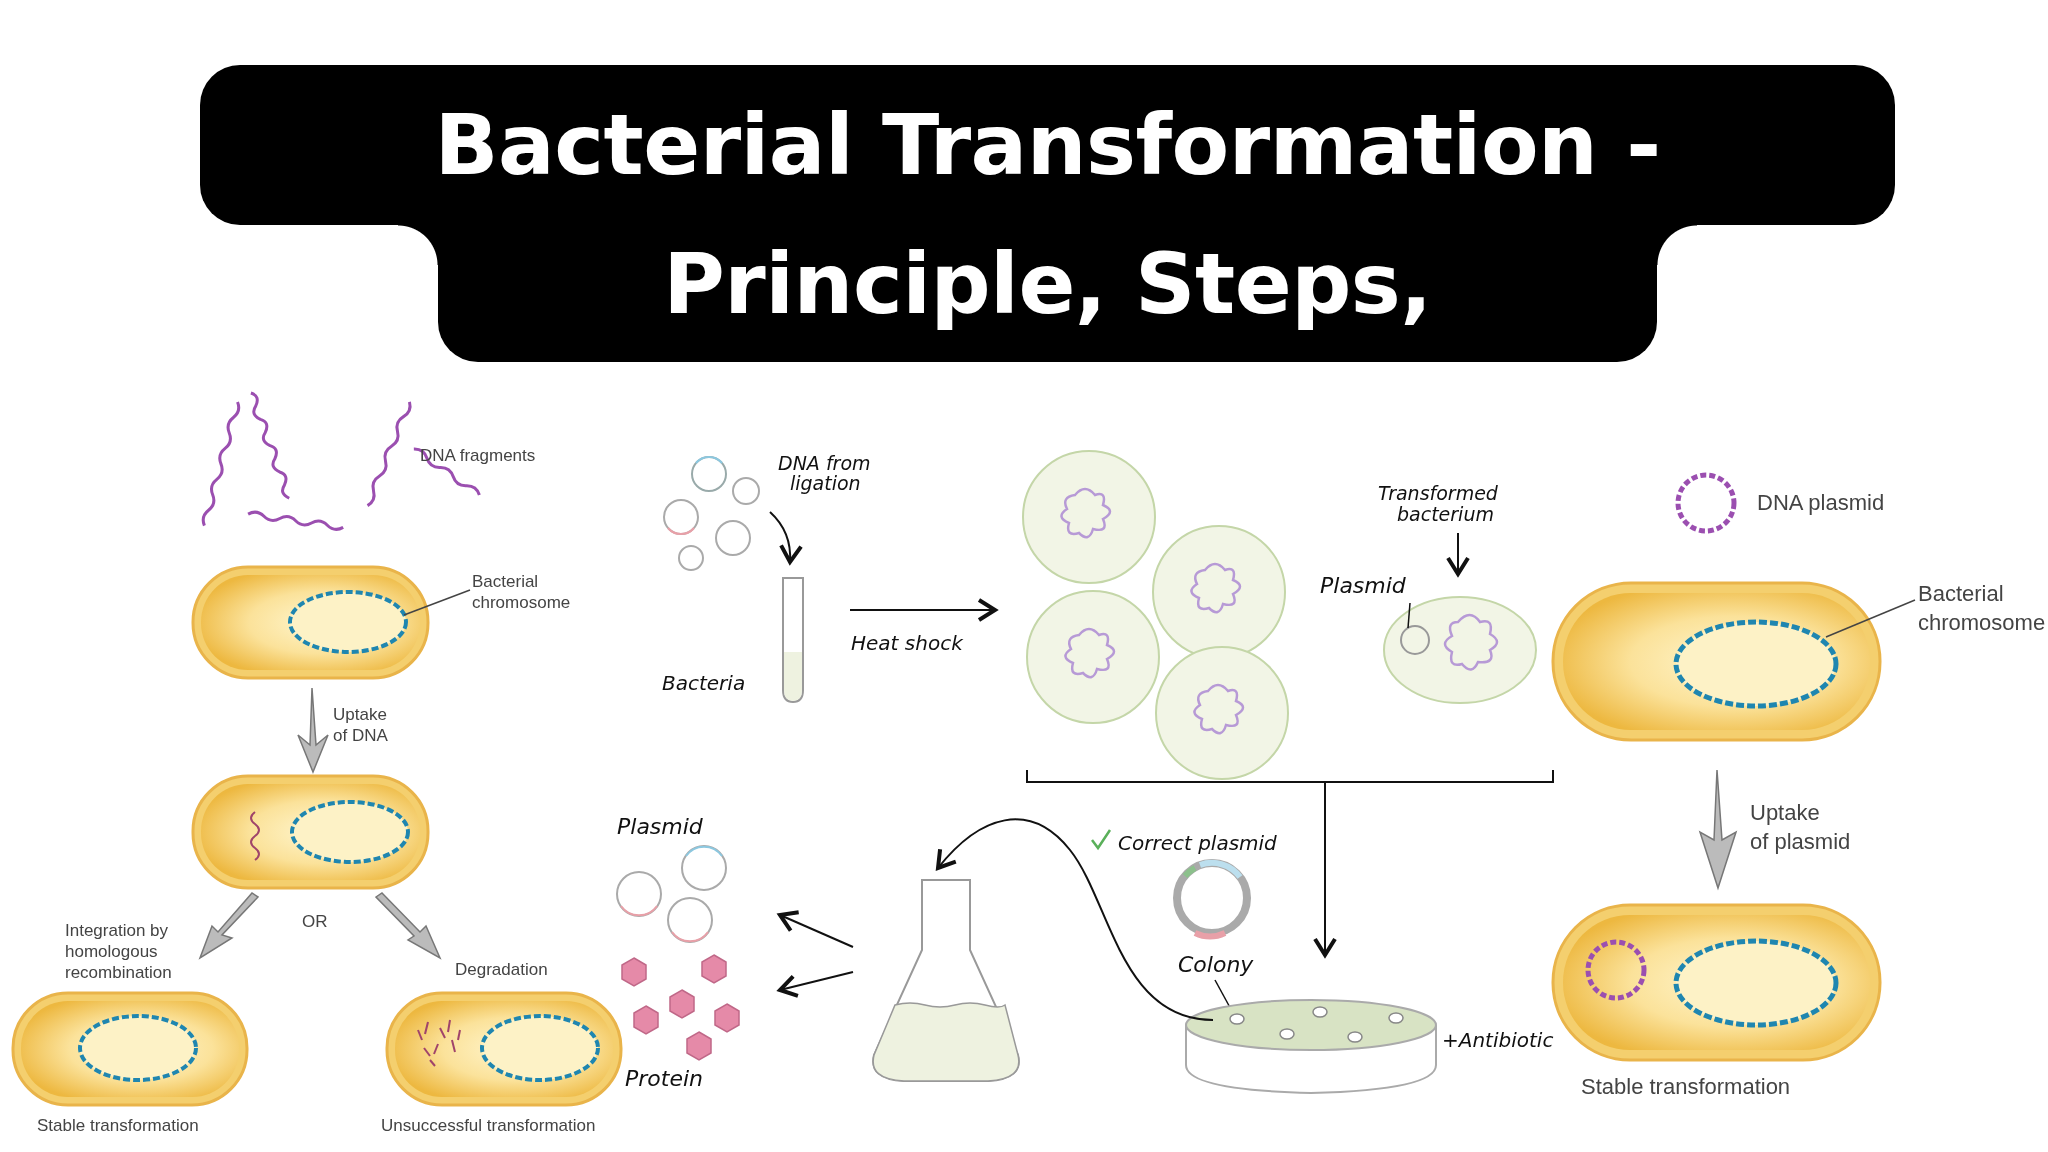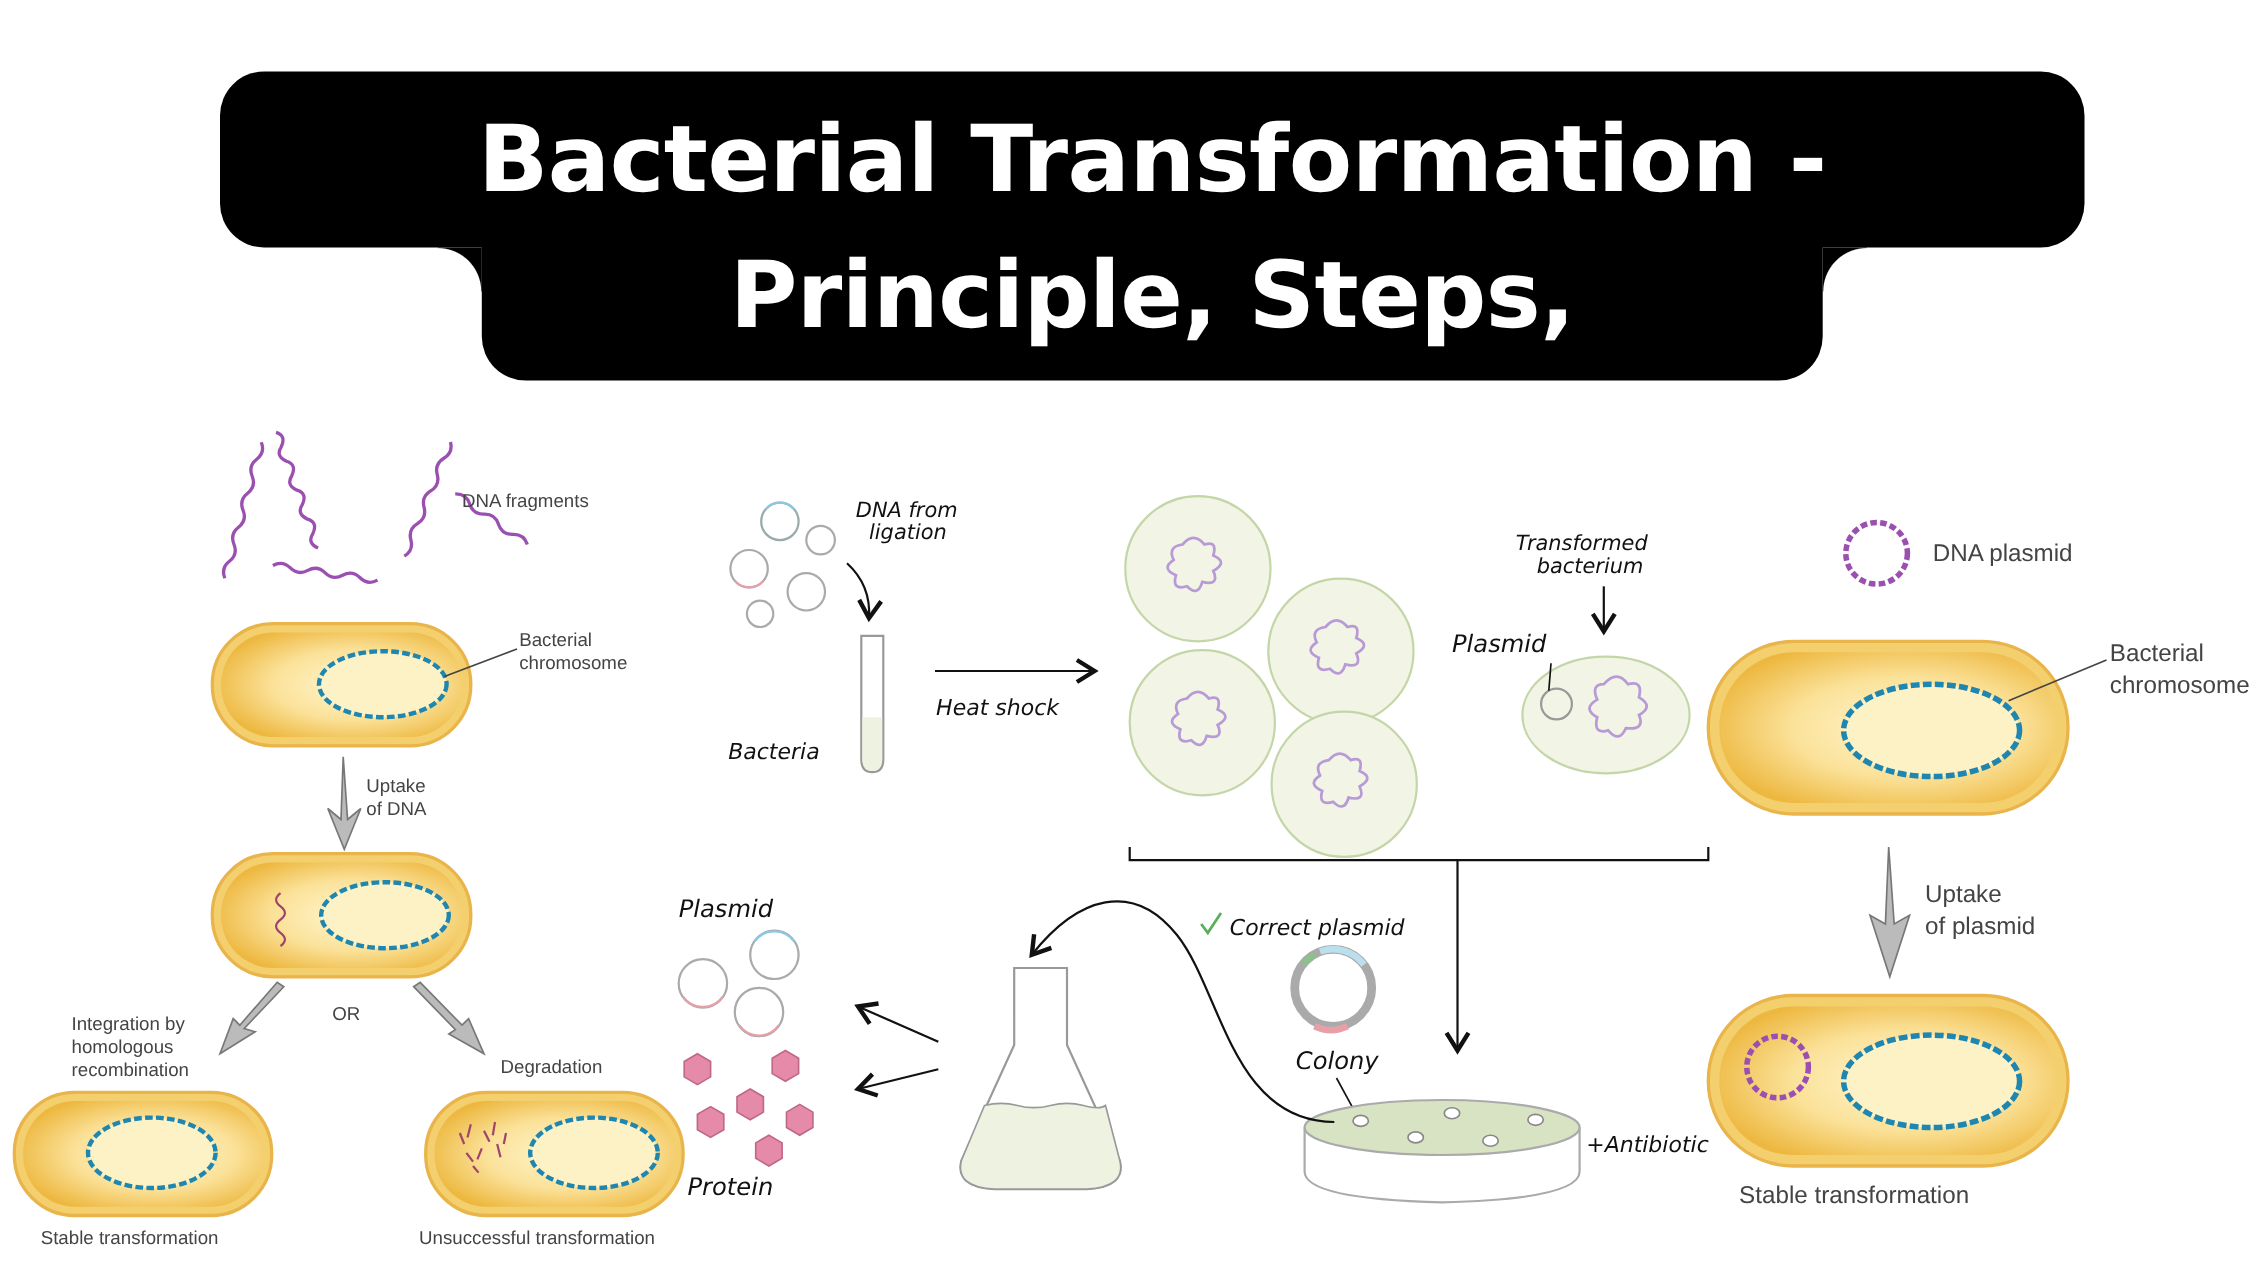--- a/index.html
+++ b/index.html
@@ -1,19 +1,19 @@
 <!DOCTYPE html>
 <html><head>
 <meta charset="utf-8">
 <style>
   html,body{margin:0;padding:0;background:#ffffff;}
   body{width:2048px;height:1152px;position:relative;overflow:hidden;font-family:"Liberation Sans","DejaVu Sans",sans-serif;}
   .title-box{position:absolute;background:#000;color:#fff;font-family:"DejaVu Sans","Liberation Sans",sans-serif;font-weight:bold;text-align:center;letter-spacing:-0.5px;}
   #title1{left:200px;top:65px;width:1695px;height:160px;border-radius:40px;font-size:84px;line-height:160px;}
-  #title2{left:438px;top:206px;width:1219px;height:140px;border-radius:0 0 40px 40px;font-size:84px;line-height:124px;}
+  #title2{left:438px;top:222px;width:1219px;height:140px;border-radius:0 0 40px 40px;font-size:84px;line-height:124px;}
   .notch-l{position:absolute;left:398px;top:225px;width:40px;height:40px;background:radial-gradient(circle at 0 100%, #fff 39px, #000 40px);}
   .notch-r{position:absolute;left:1657px;top:225px;width:40px;height:40px;background:radial-gradient(circle at 100% 100%, #fff 39px, #000 40px);}
   svg#diagram{position:absolute;left:0;top:0;}
   .lbl{font-family:"Liberation Sans","DejaVu Sans",sans-serif;fill:#444;}
   .hand{font-family:"DejaVu Sans","Liberation Sans",sans-serif;fill:#111;font-style:italic;}
 </style>
 </head>
 <body>
 
 <div class="title-box" id="title1">Bacterial Transformation - Definition,</div>

